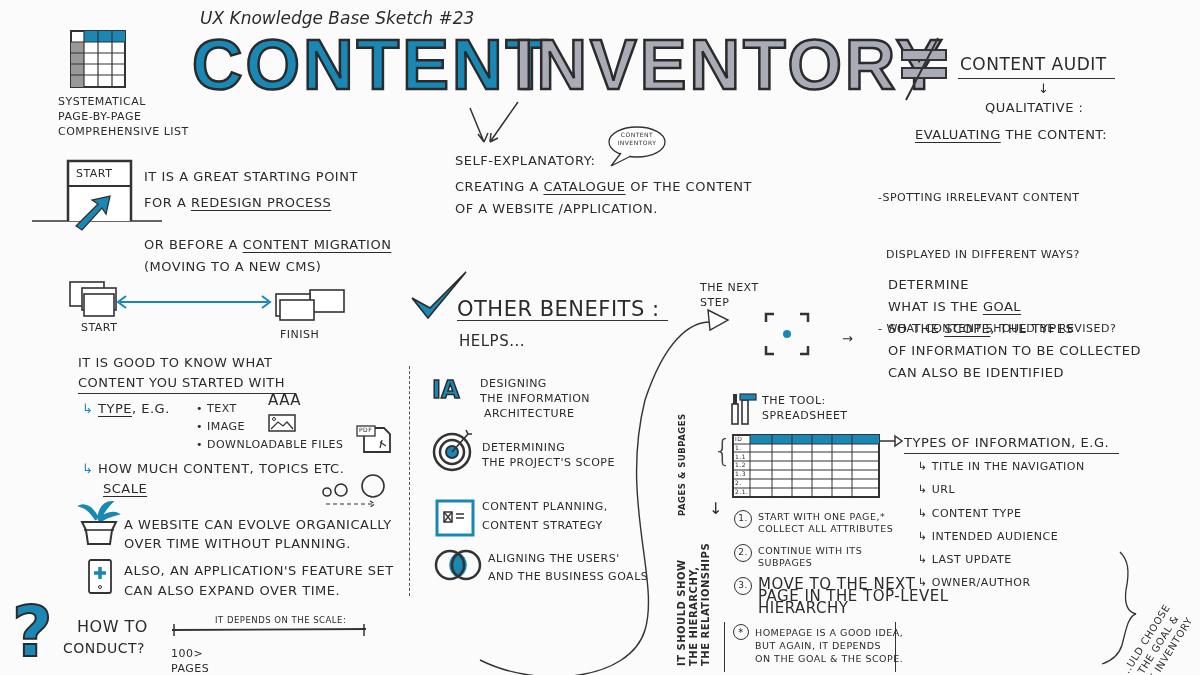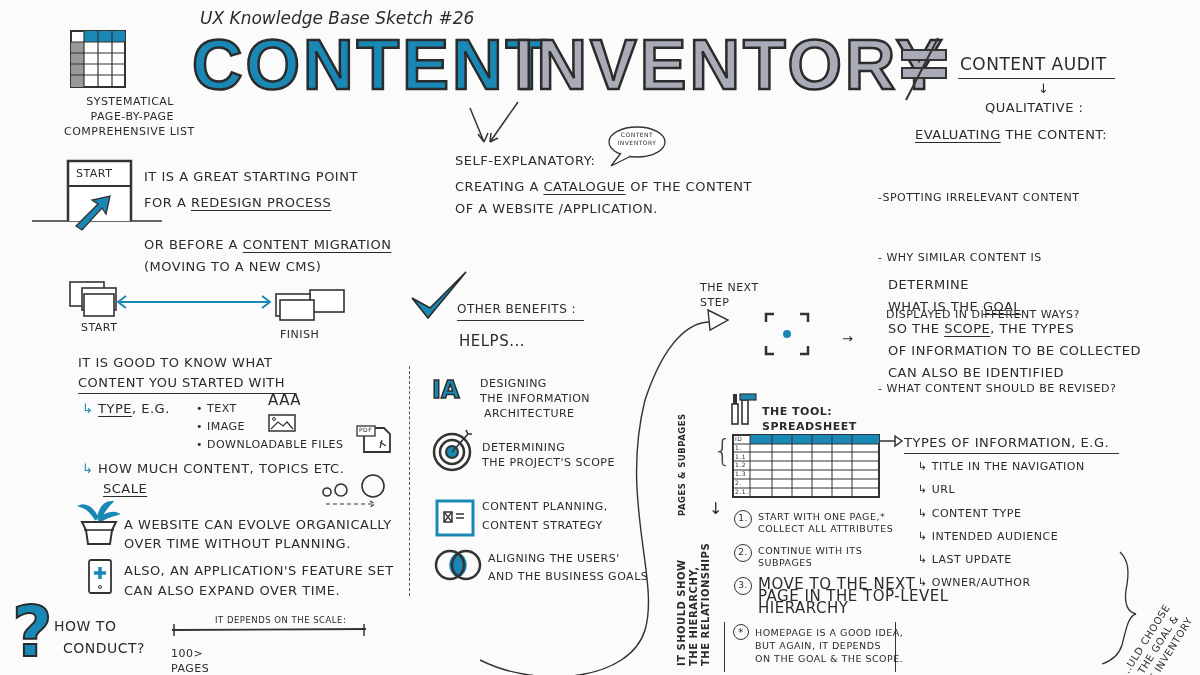--- a/index.html
+++ b/index.html
@@ -30,27 +30,27 @@
       <line x1="14" y1="1" x2="14" y2="57"></line>
         <line x1="28" y1="1" x2="28" y2="57"></line>
         <line x1="42" y1="1" x2="42" y2="57"></line>
       <line x1="1" y1="12" x2="55" y2="12"></line>
         <line x1="1" y1="23" x2="55" y2="23"></line>
         <line x1="1" y1="34" x2="55" y2="34"></line>
         <line x1="1" y1="45" x2="55" y2="45"></line>
     </g>
   </svg>
 </div>
-<div class="abs s" style="left:64px;top:94px;text-align:right;width:110px">
+<div class="abs s" style="left:58px;top:94px;text-align:left;width:110px">
   <div>SYSTEMATICAL</div>
   <div>PAGE-BY-PAGE</div>
   <div>COMPREHENSIVE LIST</div>
 </div>
 
-<div class="abs subtitle" style="left:200px;top:8px">UX Knowledge Base Sketch #26</div>
+<div class="abs subtitle" style="left:200px;top:8px">UX Knowledge Base Sketch #23</div>
 <div class="abs title blue" style="left:192px;top:30px">CONTENT</div>
 <div class="abs title grey" style="left:514px;top:30px">INVENTORY</div>
 
 <svg class="abs" style="left:470px;top:100px" width="60" height="50">
   <path d="M0 8 L14 42 M14 42 L8 34 M14 42 L18 33" stroke="#333" stroke-width="1.5" fill="none"></path>
   <path d="M48 2 L20 42 M20 42 L21 33 M20 42 L28 38" stroke="#333" stroke-width="1.5" fill="none"></path>
 </svg>
 
 <div class="abs t" style="left:455px;top:150px">SELF-EXPLANATORY:</div>
 <div class="abs" style="left:605px;top:126px">
@@ -74,21 +74,20 @@
   <line x1="38" y1="2" x2="6" y2="64" stroke="#333" stroke-width="2"></line>
 </svg>
 <div class="abs" style="left:958px;top:52px;font-size:17px;line-height:24px;border-bottom:1.5px solid #333;padding:0 8px 2px 2px">CONTENT AUDIT</div>
 <div class="abs t" style="left:1038px;top:78px">↓</div>
 <div class="abs t" style="left:985px;top:97px">QUALITATIVE :</div>
 <div class="abs t" style="left:915px;top:124px">
   <span class="u">EVALUATING</span><span> THE CONTENT:</span>
 </div>
 <div class="abs s" style="left:878px;top:150px;line-height:19px;white-space:pre">
   <div>-SPOTTING IRRELEVANT CONTENT</div>
-  <div style="margin-top:3px">- WHY SIMILAR CONTENT IS</div>
   <div>  DISPLAYED IN DIFFERENT WAYS?</div>
   <div style="margin-top:17px">- WHAT CONTENT SHOULD BE REVISED?</div>
 </div>
 
 <div class="abs" style="left:32px;top:158px">
   <svg width="130" height="70">
     <line x1="0" y1="63" x2="130" y2="63" stroke="#333" stroke-width="1.3"></line>
     <path d="M36 63 L36 3 L99 3 L99 63" fill="#fff" stroke="#333" stroke-width="2.5"></path>
     <line x1="36" y1="28" x2="99" y2="28" stroke="#333" stroke-width="2"></line>
     <path d="M44 68 L66 46 L60 42 L78 38 L74 56 L70 50 L50 72 Z" fill="#1a88b5" stroke="#333" stroke-width="1.3"></path>
@@ -164,41 +163,41 @@
 
 <svg class="abs" style="left:88px;top:559px" width="24" height="36">
   <rect x="1" y="1" width="22" height="33" rx="2" fill="#fff" stroke="#333" stroke-width="1.8"></rect>
   <path d="M12 8 L12 20 M6 14 L18 14" stroke="#1a88b5" stroke-width="3.5"></path>
   <circle cx="12" cy="28" r="1.5" fill="none" stroke="#333"></circle>
 </svg>
 <div class="abs t" style="left:124px;top:560px">ALSO, AN APPLICATION'S FEATURE SET</div>
 <div class="abs t" style="left:124px;top:580px">CAN ALSO EXPAND OVER TIME.</div>
 
 <div class="abs blue" style="left:12px;top:592px;font-size:70px;line-height:80px;font-weight:700;-webkit-text-stroke:2px #2b2b2b">?</div>
-<div class="abs t" style="left:54px;top:616px;font-size:14px">HOW TO</div>
+<div class="abs t" style="left:77px;top:616px;font-size:16px">HOW TO</div>
 <div class="abs t" style="left:63px;top:638px;font-size:14px">CONDUCT?</div>
 <div class="abs xs" style="left:215px;top:614px">IT DEPENDS ON THE SCALE:</div>
 <svg class="abs" style="left:170px;top:624px" width="200" height="12">
   <line x1="2" y1="6" x2="196" y2="5" stroke="#333" stroke-width="1.8"></line>
   <line x1="4" y1="0" x2="4" y2="12" stroke="#333" stroke-width="1.5"></line>
   <line x1="194" y1="0" x2="194" y2="12" stroke="#333" stroke-width="1.5"></line>
 </svg>
 <div class="abs s" style="left:171px;top:646px">
   <div>100&gt;</div>
   <div>PAGES</div>
 </div>
 <div class="abs s" style="left:346px;top:676px;text-align:left">
   <div>MULTI-THOUSAND</div>
   <div>PAGES</div>
 </div>
 
 <svg class="abs" style="left:410px;top:268px" width="56" height="56">
   <path d="M2 30 L18 50 L56 4 L20 40 Z" fill="#1a88b5" stroke="#2b2b2b" stroke-width="1.6"></path>
 </svg>
-<div class="abs" style="left:457px;top:298px;font-size:12px;line-height:22px;border-bottom:1.5px solid #333;padding-right:8px">OTHER BENEFITS :</div>
+<div class="abs" style="left:457px;top:298px;font-size:21px;line-height:22px;border-bottom:1.5px solid #333;padding-right:8px">OTHER BENEFITS :</div>
 <div class="abs" style="left:459px;top:330px;font-size:15px;line-height:22px">HELPS...</div>
 <div class="abs vline" style="left:409px;top:366px;height:230px"></div>
 
 <div class="abs blue" style="left:432px;top:376px;font-size:24px;font-weight:700;-webkit-text-stroke:1.5px #2b2b2b;letter-spacing:0">IA</div>
 <div class="abs s" style="left:480px;top:376px;line-height:15px">
   <div>DESIGNING</div>
   <div>THE INFORMATION</div>
   <div style="padding-left:4px">ARCHITECTURE</div>
 </div>
 
@@ -254,21 +253,21 @@
   <div>OF INFORMATION TO BE COLLECTED</div>
   <div>CAN ALSO BE IDENTIFIED</div>
 </div>
 
 <svg class="abs" style="left:730px;top:392px" width="28" height="34">
   <rect x="2" y="12" width="6" height="20" fill="#fff" stroke="#333" stroke-width="1.6"></rect>
   <rect x="3" y="2" width="4" height="10" fill="#333"></rect>
   <rect x="12" y="8" width="6" height="24" fill="#fff" stroke="#333" stroke-width="1.6"></rect>
   <rect x="10" y="2" width="16" height="6" fill="#1a88b5" stroke="#333" stroke-width="1.2"></rect>
 </svg>
-<div class="abs s" style="left:762px;top:404px;font-weight:700">
+<div class="abs s" style="left:762px;top:393px;font-weight:400">
   <div>THE TOOL:</div>
   <div>SPREADSHEET</div>
 </div>
 
 <div class="abs" style="left:732px;top:434px">
   <svg width="148" height="64">
     <rect x="1" y="1" width="146" height="62" fill="#fff" stroke="#333" stroke-width="2"></rect>
     <rect x="18" y="1" width="129" height="9" fill="#1a88b5"></rect>
     <g stroke="#333" stroke-width="1">
       <line x1="18" y1="1" x2="18" y2="63"></line>

